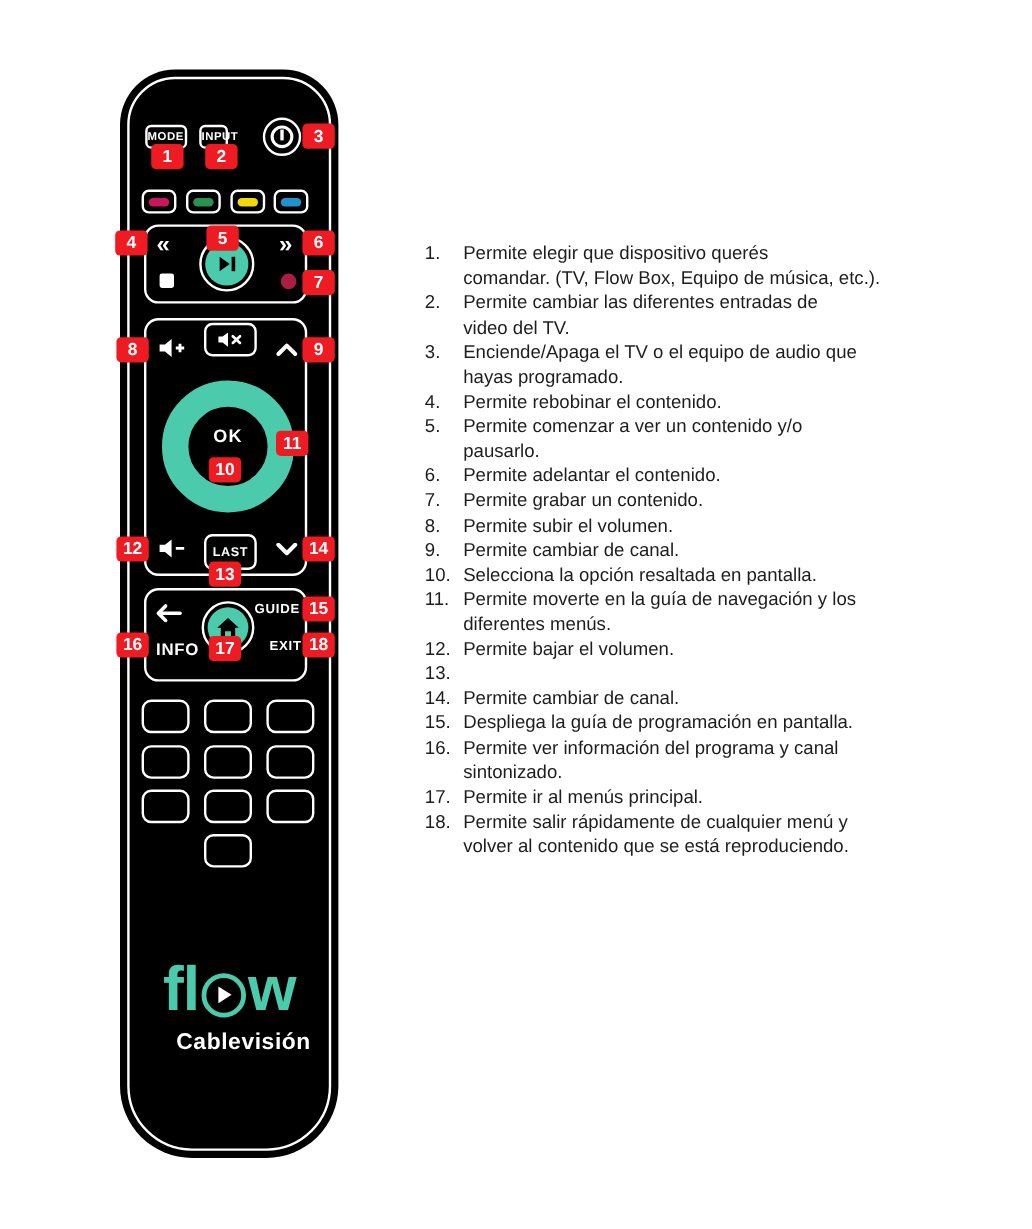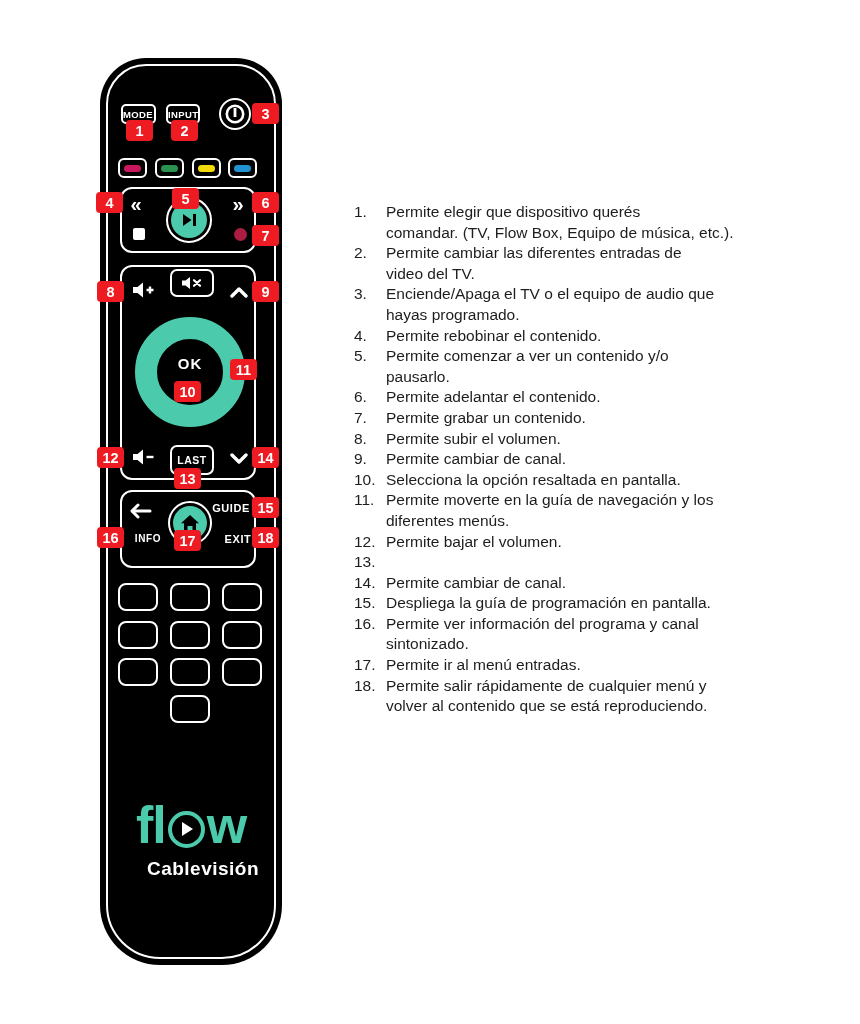--- a/index.html
+++ b/index.html
@@ -11,21 +11,21 @@
             background:#000; border-radius:46px 46px 60px 60px; }
   .inner-line { position:absolute; inset:6px; border:2px solid #fff;
                 border-radius:40px 40px 54px 54px; pointer-events:none; }
 
   
   .obtn { position:absolute; border:2px solid #fff; border-radius:6px;
           display:flex; align-items:center; justify-content:flex-start;
           color:#fff; font-weight:bold; }
 
   .mode-btn  { left:21px; top:46px; width:35px; height:20px; font-size:9.5px; letter-spacing:.4px; border-radius:5px; }
-  .input-btn { left:66px; top:46px; width:34px; height:20px; font-size:9.5px; letter-spacing:.4px; border-radius:5px; }
+  .input-btn { left:66px; top:46px; width:24px; height:20px; font-size:9.5px; letter-spacing:.4px; border-radius:5px; }
 
   .power { left:119px; top:40px; width:32px; height:32px; border:2.5px solid #fff;
            border-radius:50%; position:absolute; display:flex; align-items:center; justify-content:center; }
 
   .cbtn { position:absolute; top:100px; width:29px; height:20px; border:2px solid #fff; border-radius:6px;
           display:flex; align-items:center; justify-content:center; }
   .cbar { width:17px; height:7px; border-radius:3.5px; }
 
   .section { position:absolute; border:2px solid #fff; border-radius:12px; }
   .pb-section  { left:20px; top:129px; width:136px; height:66px; }
@@ -60,21 +60,21 @@
               color:#fff; font-weight:bold; font-size:10.5px; letter-spacing:.5px; }
 
   .back-arrow { position:absolute; left:7px; top:10px; width:26px; height:18px; display:flex; align-items:center; }
   .guide-lbl  { position:absolute; left:78px; top:10px; width:50px; text-align:right;
                 color:#fff; font-weight:bold; font-size:11px; letter-spacing:.6px; }
   .home-outer { position:absolute; left:46px; top:9px; width:44px; height:44px;
                 border:2px solid #fff; border-radius:50%; }
   .home-teal  { position:absolute; inset:3px; background:#4CCBAC; border-radius:50%;
                 display:flex; align-items:center; justify-content:center; }
   .info-lbl   { position:absolute; left:6px; top:41px; width:40px; text-align:center;
-                color:#fff; font-weight:bold; font-size:10px; letter-spacing:.6px; }
+                color:#fff; font-weight:bold; font-size:14px; letter-spacing:.6px; }
   .exit-lbl   { position:absolute; left:98px; top:41px; width:36px; text-align:center;
                 color:#fff; font-weight:bold; font-size:11px; letter-spacing:.6px; }
 
   .key { position:absolute; width:40px; height:28px; border:2px solid #fff; border-radius:8px; }
 
   
   .badge { position:absolute; width:27px; height:21px; background:#EE1B23; border-radius:4px;
            color:#fff; font-weight:bold; font-size:14.5px; display:flex; align-items:center;
            justify-content:center; z-index:5; }
 
@@ -308,21 +308,21 @@
         <span class="num">15.</span>
         <span class="txt">Despliega la guía de programación en pantalla.</span>
       </li>
       <li>
         <span class="num">16.</span>
         <span class="txt">Permite ver información del programa y canal
 sintonizado.</span>
       </li>
       <li>
         <span class="num">17.</span>
-        <span class="txt">Permite ir al menú entradas.</span>
+        <span class="txt">Permite ir al menús principal.</span>
       </li>
       <li>
         <span class="num">18.</span>
         <span class="txt">Permite salir rápidamente de cualquier menú y
 volver al contenido que se está reproduciendo.</span>
       </li>
     </ol>
 
 </div>
 

